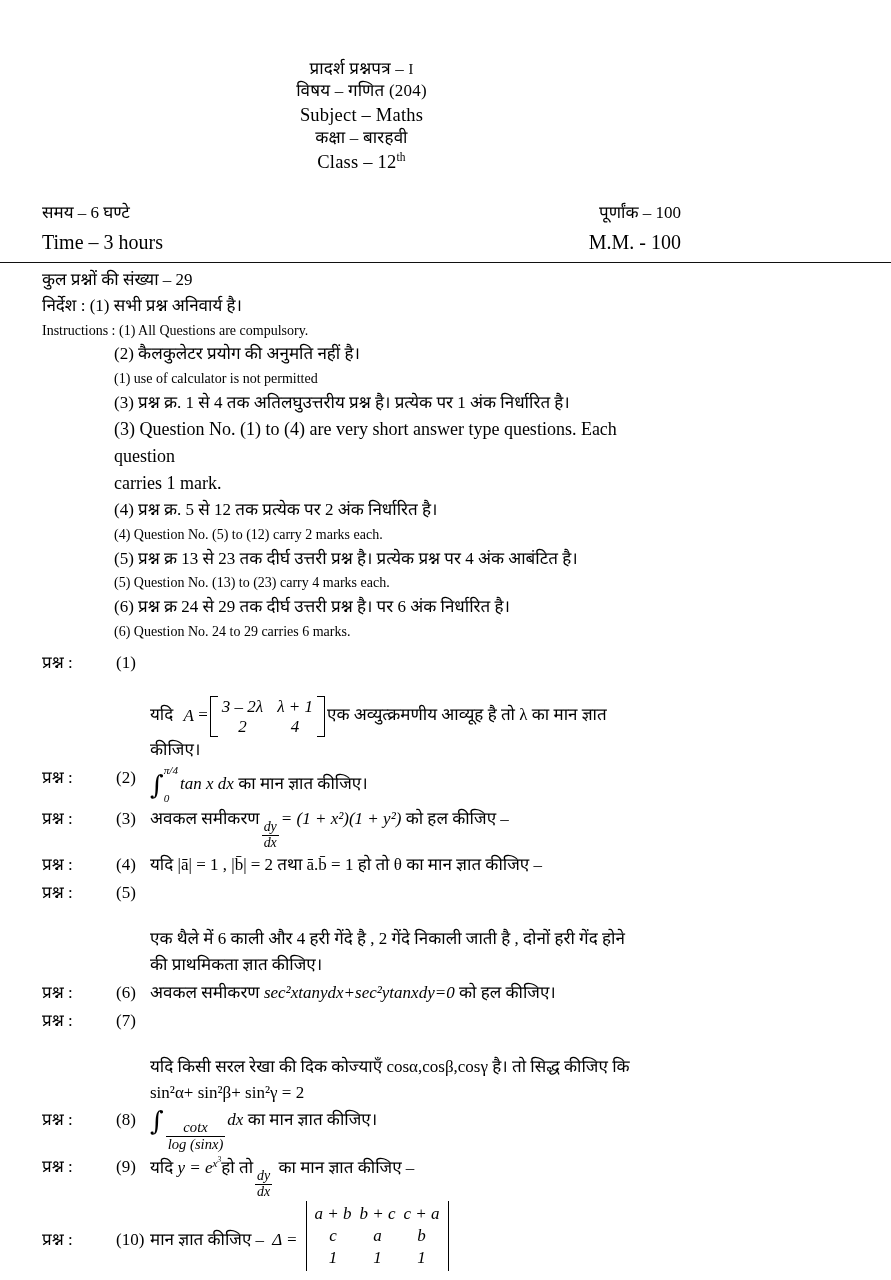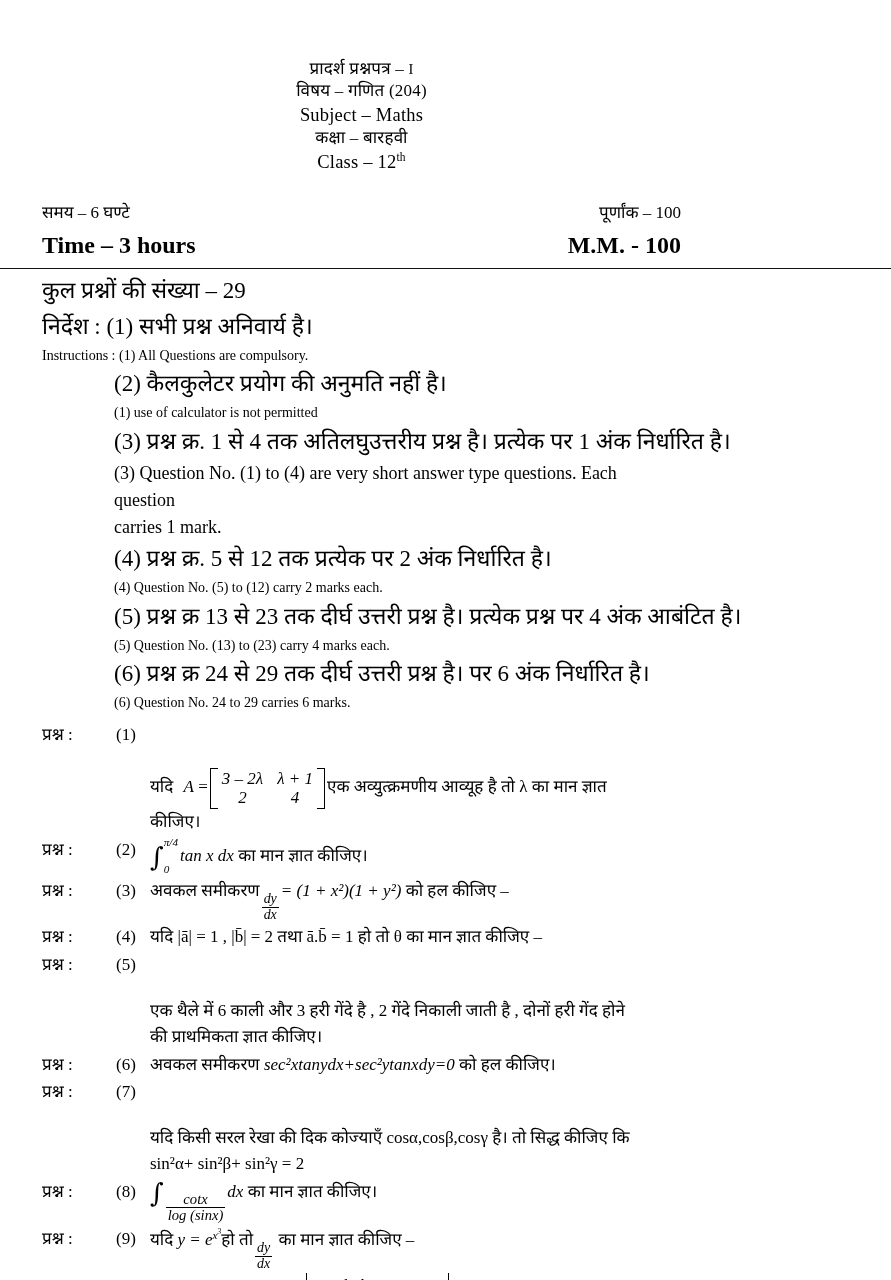--- a/index.html
+++ b/index.html
@@ -44,40 +44,40 @@
     padding: 0 12px;
   }
   .meta-row {
     display: flex;
     justify-content: space-between;
     align-items: baseline;
     line-height: 1.55;
   }
   .meta-row .l, .meta-row .r { white-space: nowrap; }
   .meta-row.dev { font-size: 17px; }
-  .meta-row.lat { font-size: 24px; font-weight: bold; }
+  .meta-row.lat { font-size: 20px; }
 
   .rule {
     border: 0;
     border-top: 1.6px solid #111;
     margin: 4px 0 0 0;
     width: 891px;
     position: relative;
     left: -30px;
   }
 
   
   .instructions {
     padding: 4px 12px 0 12px;
   }
   .ins-line {
     line-height: 1.56;
     white-space: nowrap;
   }
-  .ins-line.dev { font-size: 23px; }
+  .ins-line.dev { font-size: 17px; }
   .ins-line.lat { font-size: 14px; }
   .ins-line.indent { padding-left: 72px; }
   .ins-block {
     font-size: 18px;
     line-height: 1.5;
     padding-left: 72px;
     text-indent: 0;
   }
   .ins-block .cont { display: block; }
 
@@ -285,21 +285,21 @@
     <div class="q-row">
       <div class="q-label">प्रश्न :</div>
       <div class="q-num">(4)</div>
       <div class="q-body">यदि |ā| = 1 , |b̄| = 2  तथा  ā.b̄ = 1 हो तो θ का मान ज्ञात कीजिए –</div>
     </div>
 
     <div class="q-row">
       <div class="q-label">प्रश्न :</div>
       <div class="q-num">(5)</div>
       <div class="q-body justify">
-        <span>एक थैले में 6 काली और 3 हरी गेंदे है , 2 गेंदे निकाली जाती है , दोनों हरी गेंद होने</span>
+        <span>एक थैले में 6 काली और 4 हरी गेंदे है , 2 गेंदे निकाली जाती है , दोनों हरी गेंद होने</span>
         <span class="ln2">की प्राथमिकता ज्ञात कीजिए।</span>
       </div>
     </div>
 
     <div class="q-row">
       <div class="q-label">प्रश्न :</div>
       <div class="q-num">(6)</div>
       <div class="q-body">
         <span>अवकल समीकरण</span>
         <span class="math it" style="font-weight:500">sec²xtanydx+sec²ytanxdy=0</span>

